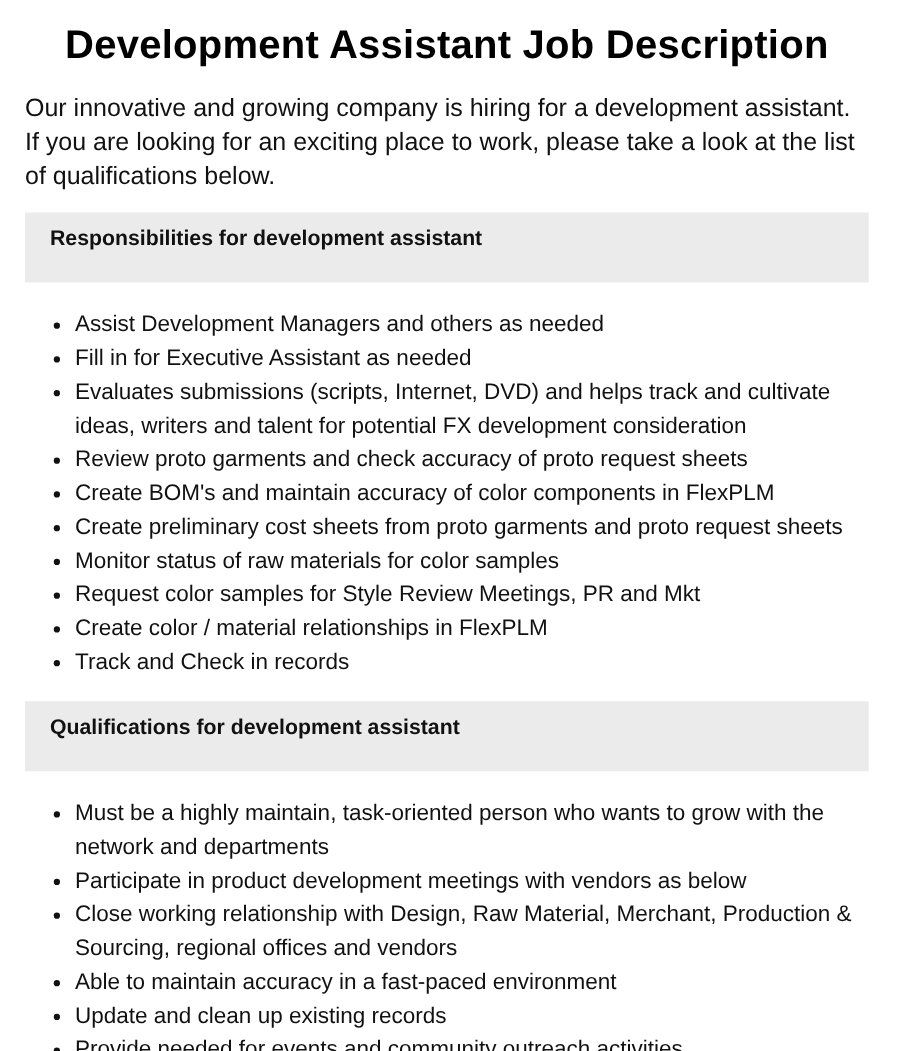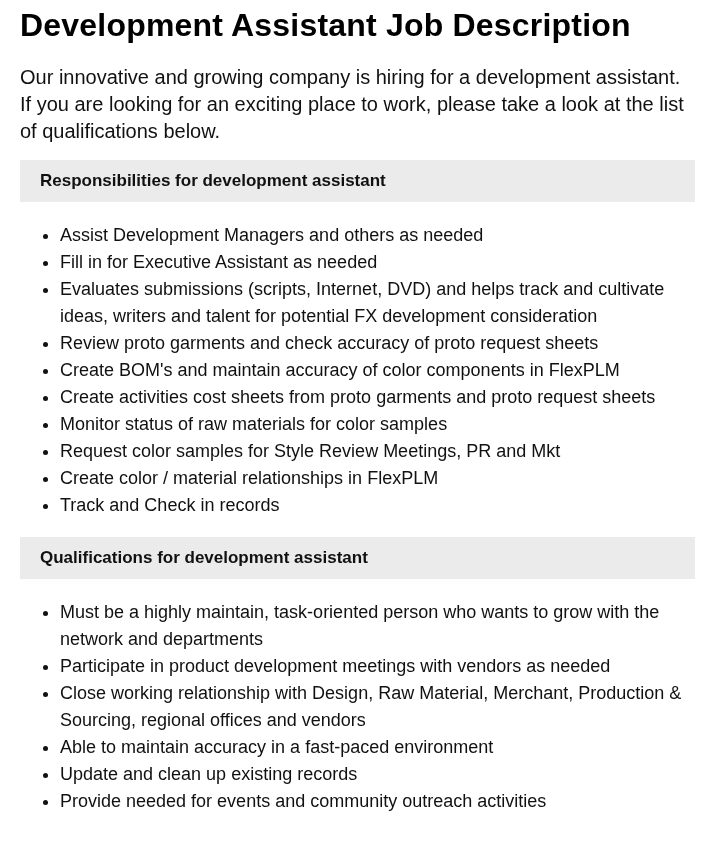--- a/index.html
+++ b/index.html
@@ -3,32 +3,32 @@
 <meta charset="utf-8">
 <style>
   html, body { margin: 0; padding: 0; background: #ffffff; }
   body {
     width: 720px; height: 841px; overflow: hidden;
     font-family: "Liberation Sans", sans-serif;
     color: #111111;
   }
   .page { padding: 0 25px 0 20px; }
   h1 {
-    margin: 0; padding-top: 4px;
-    font-size: 32px; font-weight: bold; text-align: left;
+    margin: 0; padding-top: 14px;
+    font-size: 32px; font-weight: bold; text-align: center;
     line-height: 42px; letter-spacing: 0.2px; color: #000;
   }
   .intro {
     margin: 18px 0 0 0;
     font-size: 20px; line-height: 27px;
   }
   .section-header {
     margin-top: 15px;
     background: #ebebeb;
-    height: 42px; line-height: 42px;
+    height: 56px; line-height: 42px;
     padding-left: 20px;
     font-size: 17px; font-weight: bold;
   }
   ul {
     margin: 20px 0 0 0; padding: 0 0 0 40px;
     font-size: 18px; line-height: 27px;
   }
   li { margin: 0; padding: 0; }
   .section-header.second { margin-top: 18px; }
 </style>
@@ -39,29 +39,29 @@
   <h1>Development Assistant Job Description</h1>
   <p class="intro">Our innovative and growing company is hiring for a development assistant. If you are looking for an exciting place to work, please take a look at the list of qualifications below.</p>
 
   <div class="section-header">Responsibilities for development assistant</div>
   <ul>
     <li>Assist Development Managers and others as needed</li>
     <li>Fill in for Executive Assistant as needed</li>
     <li>Evaluates submissions (scripts, Internet, DVD) and helps track and cultivate ideas, writers and talent for potential FX development consideration</li>
     <li>Review proto garments and check accuracy of proto request sheets</li>
     <li>Create BOM's and maintain accuracy of color components in FlexPLM</li>
-    <li>Create activities cost sheets from proto garments and proto request sheets</li>
+    <li>Create preliminary cost sheets from proto garments and proto request sheets</li>
     <li>Monitor status of raw materials for color samples</li>
     <li>Request color samples for Style Review Meetings, PR and Mkt</li>
     <li>Create color / material relationships in FlexPLM</li>
     <li>Track and Check in records</li>
   </ul>
 
   <div class="section-header second">Qualifications for development assistant</div>
   <ul>
     <li>Must be a highly maintain, task-oriented person who wants to grow with the network and departments</li>
-    <li>Participate in product development meetings with vendors as needed</li>
+    <li>Participate in product development meetings with vendors as below</li>
     <li>Close working relationship with Design, Raw Material, Merchant, Production &amp; Sourcing, regional offices and vendors</li>
     <li>Able to maintain accuracy in a fast-paced environment</li>
     <li>Update and clean up existing records</li>
     <li>Provide needed for events and community outreach activities</li>
   </ul>
 </div>
 
 </body></html>

